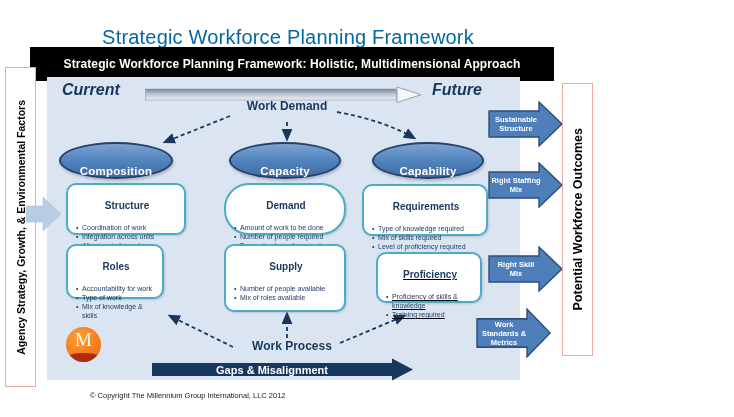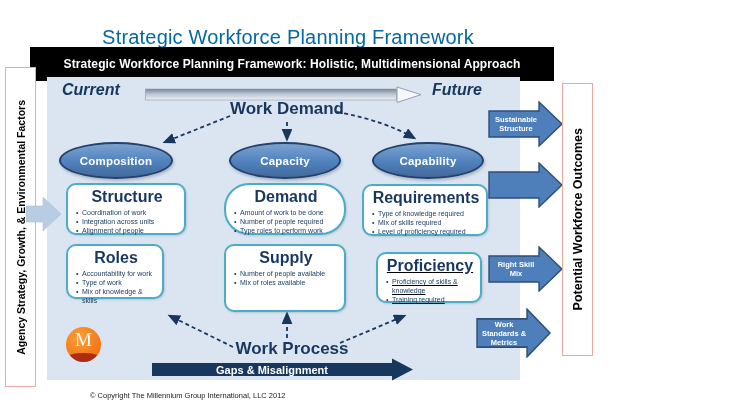--- a/index.html
+++ b/index.html
@@ -24,39 +24,39 @@
   .right-panel{left:562px;top:83px;width:29px;height:271px;}
   .right-panel span{font-size:12.5px;}
 
   .lbl-timeline{position:absolute;font-size:16px;font-weight:bold;font-style:italic;color:#17375e;}
   .lbl-current{left:62px;top:81px;}
   .lbl-future{left:432px;top:81px;}
 
   .timeline-svg{position:absolute;left:145px;top:86px;width:278px;height:18px;}
 
   .flow-label{position:absolute;width:160px;text-align:center;
-    font-size:17px;font-weight:bold;color:#17375e;}
+    font-size:12px;font-weight:bold;color:#17375e;}
   .work-demand{left:207px;top:99px;}
   .work-process{left:212px;top:339px;}
 
   .connectors{position:absolute;left:0;top:0;width:734px;height:417px;pointer-events:none;}
 
   .dim-ellipse{position:absolute;height:37px;border-radius:50%;
     background:linear-gradient(180deg,#7ba2d1 0%,#4f81bd 55%,#44699b 100%);
     border:2px solid #24406b;box-sizing:border-box;
-    display:flex;align-items:center;justify-content:center;
+    display:flex;align-items:flex-end;justify-content:center;
     box-shadow:1px 2px 3px rgba(90,110,140,.4);}
   .dim-ellipse span{color:#fff;font-weight:bold;font-size:11.5px;letter-spacing:.2px;}
   .dim-1{left:59px;top:142px;width:114px;}
   .dim-2{left:229px;top:142px;width:112px;}
   .dim-3{left:372px;top:142px;width:112px;}
 
   .sbox{position:absolute;background:#fff;border:2px solid #4bacc6;border-radius:10px;
     box-sizing:border-box;padding:3px 4px 2px 6px;box-shadow:1px 1px 2px rgba(90,110,140,.25);}
-  .sbox h4{margin:0;text-align:center;font-size:16px;font-weight:600;color:#17375e;}
+  .sbox h4{margin:12px;text-align:center;font-size:10px;font-weight:600;color:#17375e;}
   .sbox ul{margin:2px 0 0;padding:0;list-style:none;}
   .sbox li{position:relative;font-size:7px;line-height:1.3;color:#17375e;padding-left:8px;}
   .sbox li::before{content:"\2022";position:absolute;left:2px;top:0;color:#17375e;}
   .box-structure{left:66px;top:183px;width:120px;height:52px;}
   .box-demand{left:224px;top:183px;width:122px;height:52px;border-radius:25px;}
   .box-requirements{left:362px;top:184px;width:126px;height:52px;}
   .box-roles{left:66px;top:244px;width:98px;height:55px;}
   .box-supply{left:224px;top:244px;width:122px;height:68px;}
   .box-proficiency{left:376px;top:252px;width:106px;height:51px;text-decoration:underline;}
 
@@ -206,20 +206,21 @@
   <div class="outcome outcome-1">
     <svg viewBox="0 0 76 46" preserveAspectRatio="none">
       <polygon points="1,10 51,10 51,1 74,23 51,45 51,36 1,36" fill="#4e7fba" stroke="#2e4e79" stroke-width="1.4"></polygon>
     </svg>
     <div class="olabel">Sustainable Structure</div>
   </div>
   <div class="outcome outcome-2">
     <svg viewBox="0 0 76 46" preserveAspectRatio="none">
       <polygon points="1,10 51,10 51,1 74,23 51,45 51,36 1,36" fill="#4e7fba" stroke="#2e4e79" stroke-width="1.4"></polygon>
     </svg>
+    <div class="olabel">Right Staffing Mix</div>
   </div>
   <div class="outcome outcome-3">
     <svg viewBox="0 0 76 46" preserveAspectRatio="none">
       <polygon points="1,10 51,10 51,1 74,23 51,45 51,36 1,36" fill="#4e7fba" stroke="#2e4e79" stroke-width="1.4"></polygon>
     </svg>
     <div class="olabel">Right Skill Mix</div>
   </div>
   <div class="outcome outcome-4">
     <svg viewBox="0 0 76 46" preserveAspectRatio="none">
       <polygon points="1,10 51,10 51,1 74,23 51,45 51,36 1,36" fill="#4e7fba" stroke="#2e4e79" stroke-width="1.4"></polygon>

